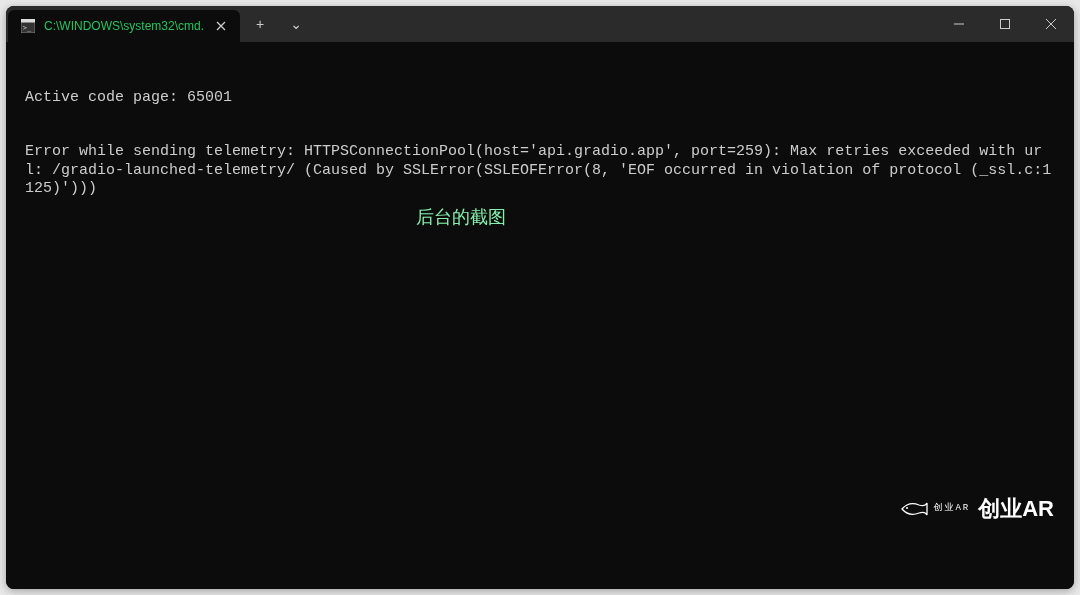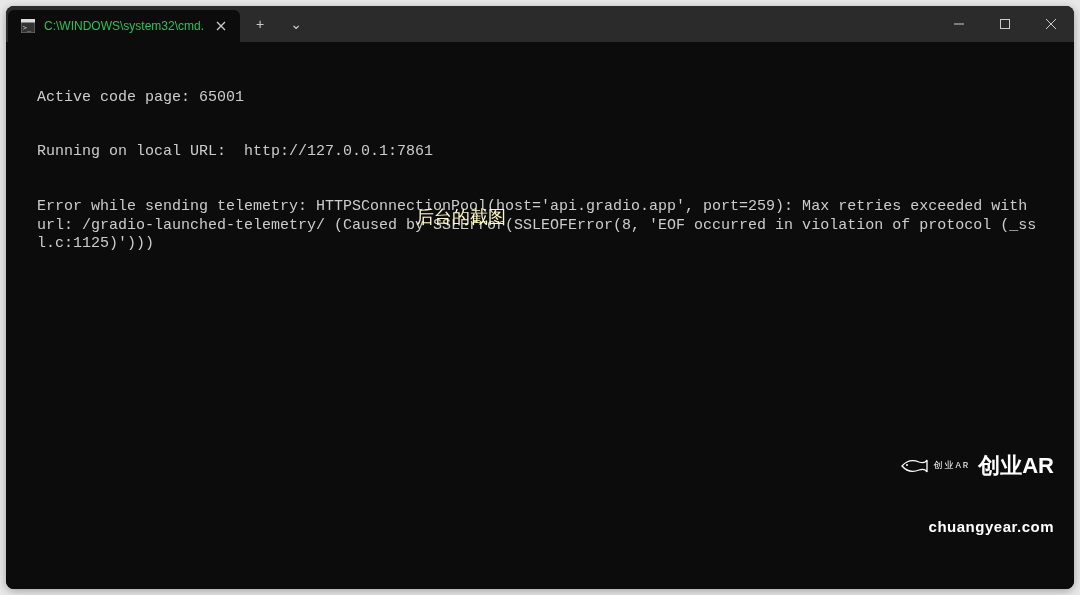--- a/index.html
+++ b/index.html
@@ -109,55 +109,55 @@
       color: #ccc;
       cursor: pointer;
     }
     .win-btn svg {
       width: 10px;
       height: 10px;
     }
     .terminal-content {
       flex: 1;
       background: #0c0c0c;
-      padding: 10px 31px;
+      padding: 10px 19px;
       font-family: 'Consolas', 'Courier New', monospace;
       font-size: 15px;
       line-height: 1.22;
       color: #cccccc;
       overflow: hidden;
       position: relative;
       white-space: pre-wrap;
       word-break: break-all;
     }
     .terminal-line {
       display: block;
     }
     .annotation {
       position: absolute;
-      color: #fef9c3;
+      color: #86efac;
       font-size: 18px;
       font-weight: normal;
       left: 410px;
       top: 165px;
       font-family: 'Microsoft YaHei', sans-serif;
     }
     .watermark {
       position: absolute;
       right: 20px;
       bottom: 16px;
       text-align: right;
       color: #ffffff;
     }
     .watermark-top {
       display: flex;
       align-items: center;
       justify-content: space-between;
       gap: 8px;
-      margin-bottom: 2px;
+      margin-bottom: 14px;
     }
     .watermark-logo {
       display: flex;
       align-items: center;
       gap: 4px;
     }
     .watermark-fish {
       width: 30px;
       height: 20px;
       display: flex;
@@ -226,34 +226,32 @@
         <svg viewBox="0 0 10 10">
           <line x1="0" y1="0" x2="10" y2="10" stroke="currentColor" stroke-width="1"></line>
           <line x1="10" y1="0" x2="0" y2="10" stroke="currentColor" stroke-width="1"></line>
         </svg>
       </div>
     </div>
   </div>
 
   <div class="terminal-content">
     <span class="terminal-line">Active code page: 65001</span>
-    <span class="terminal-line">Running on local URL:  http://127.0.0.1:7861</span>
     <span class="terminal-line">Error while sending telemetry: HTTPSConnectionPool(host='api.gradio.app', port=259): Max retries exceeded with url: /gradio-launched-telemetry/ (Caused by SSLError(SSLEOFError(8, 'EOF occurred in violation of protocol (_ssl.c:1125)')))</span>
 
     <div class="annotation">后台的截图</div>
 
     <div class="watermark">
       <div class="watermark-top">
         <div class="watermark-logo">
           <span class="watermark-fish">
             <svg viewBox="0 0 30 20">
               <path d="M 3 10 Q 10 2 20 6 Q 26 8 28 4 L 28 16 Q 26 12 20 14 Q 10 18 3 10 Z" fill="none" stroke="#fff" stroke-width="1.3"></path>
               <circle cx="8" cy="9" r="1" fill="#fff"></circle>
             </svg>
           </span>
           <span class="watermark-small">创业AR</span>
         </div>
         <span class="watermark-brand">创业AR</span>
       </div>
-      <div class="watermark-url">chuangyear.com</div>
     </div>
   </div>
 </div>
 
 </body></html>

